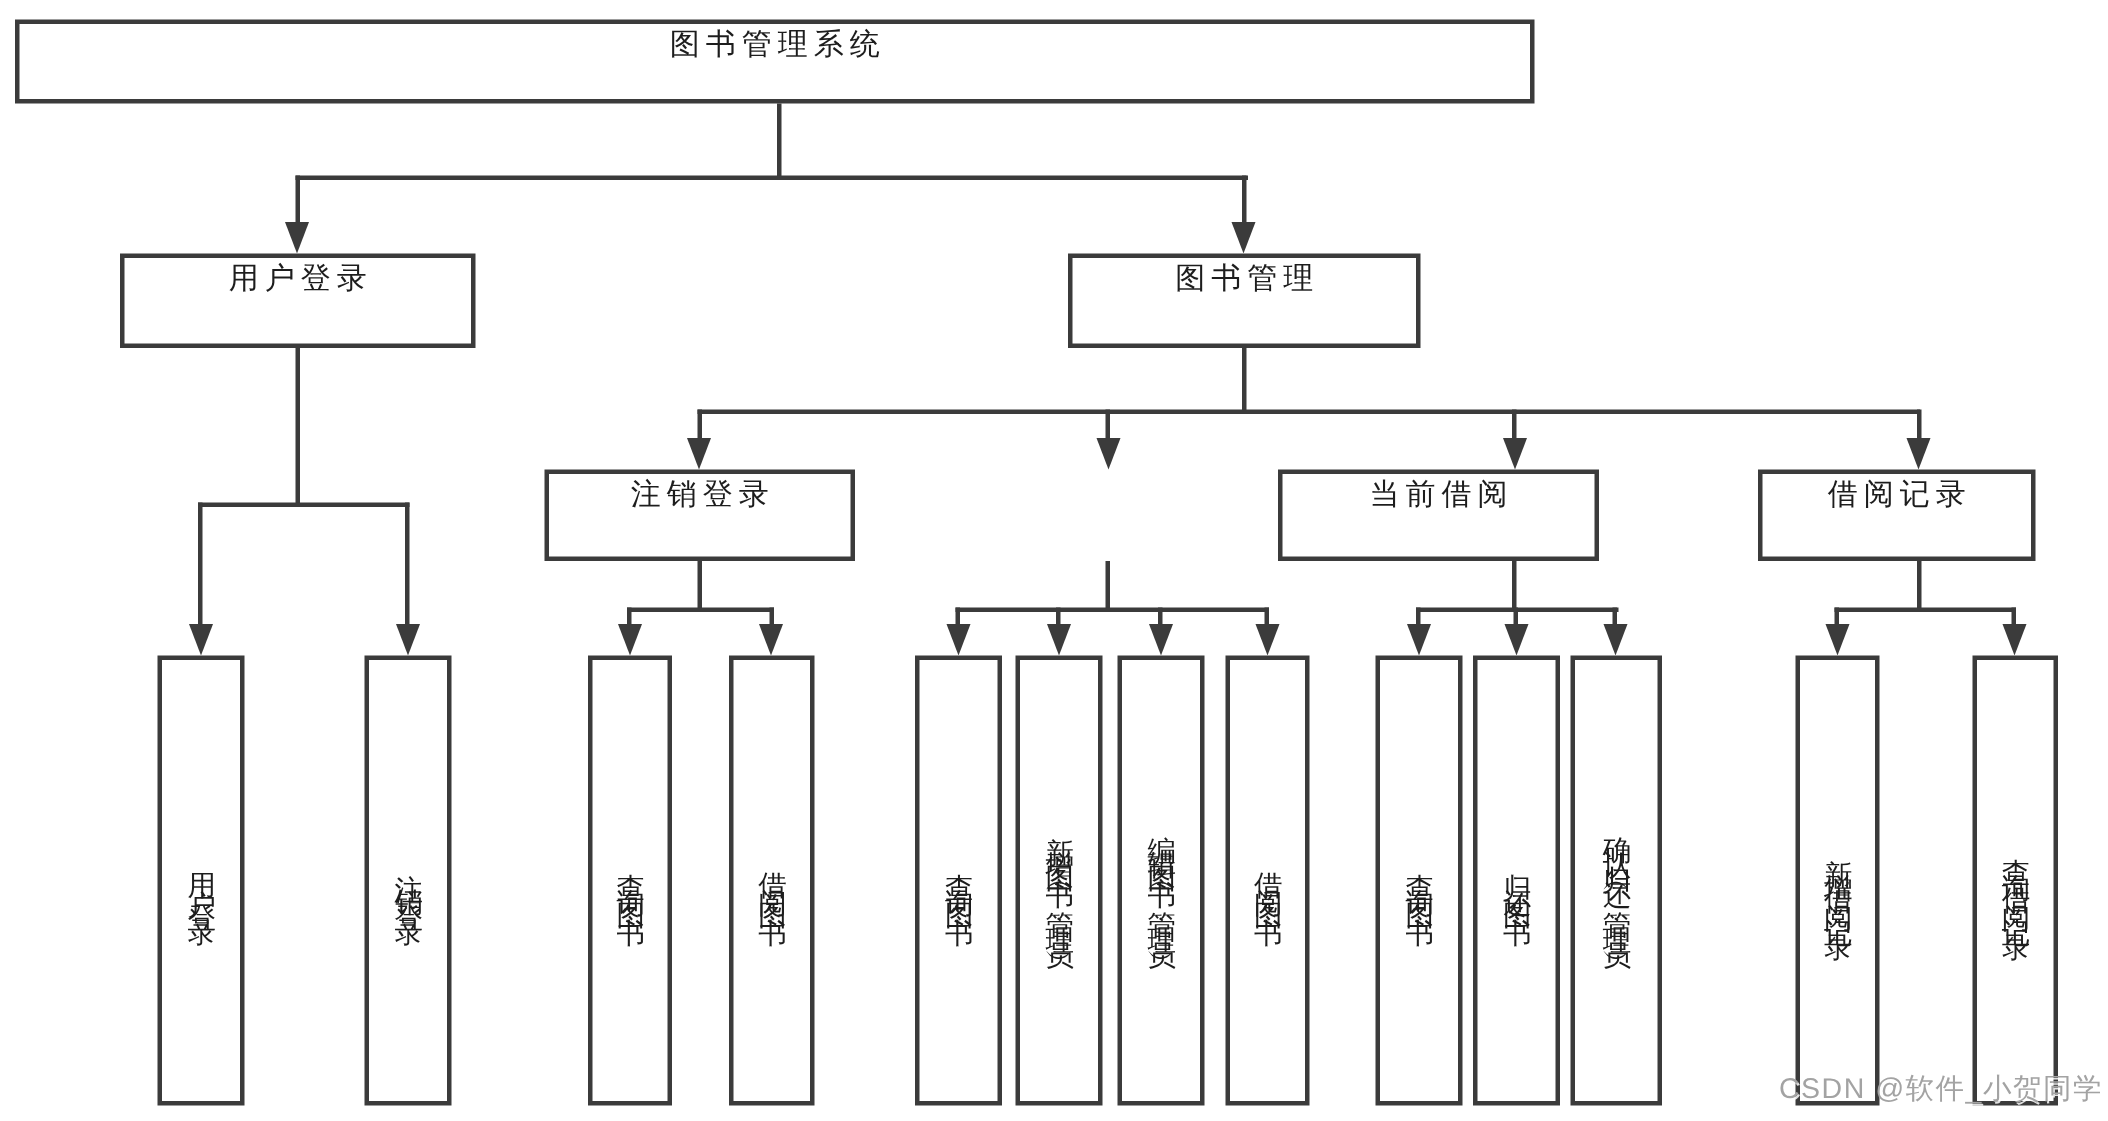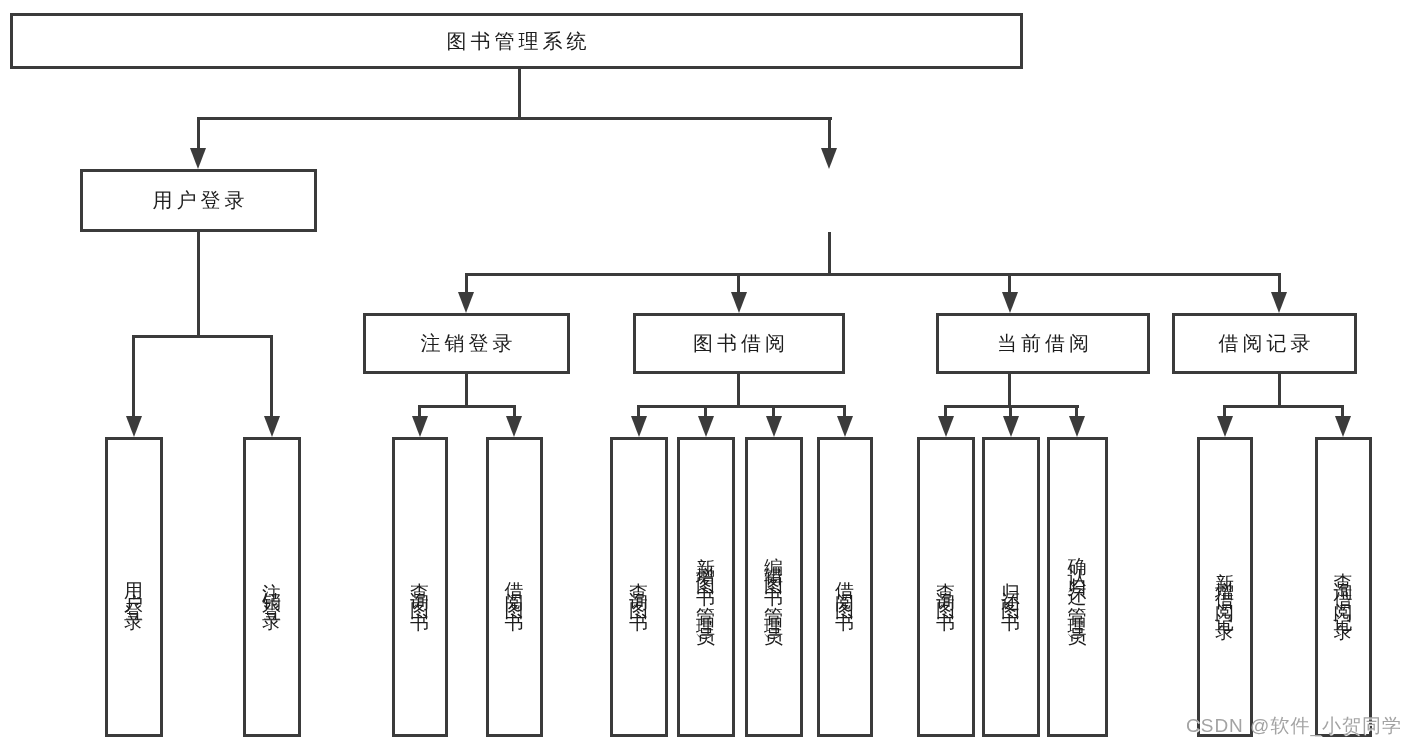--- a/index.html
+++ b/index.html
@@ -9,21 +9,21 @@
     --bg:#ffffff;
   }
   *{box-sizing:border-box;margin:0;padding:0;}
   body{background:#fff;font-family:"Liberation Sans","DejaVu Sans",sans-serif;}
   .stage{
     position:relative;width:1405px;height:747px;background:var(--bg);overflow:hidden;
   }
   
   .hbox{
     position:absolute;background:#fff;border:3px solid var(--line);
-    display:flex;align-items:center;justify-content:center;
+    display:flex;justify-content:center;
     font-size:20px;letter-spacing:4px;text-indent:4px;color:var(--text);
   }
   
   .vbox{
     position:absolute;background:#fff;border:3px solid var(--line);
     top:437px;height:300px;
     display:flex;align-items:center;justify-content:center;
     color:var(--text);
   }
   .vtext{
@@ -59,20 +59,23 @@
     <div class="hline" style="left:197px;top:117px;width:635px;"></div>
     <div class="vline" style="left:197px;top:117px;height:33px;"></div>
     <div class="arrow" style="left:190px;top:148px;"></div>
     <div class="vline" style="left:828px;top:117px;height:33px;"></div>
     <div class="arrow" style="left:821px;top:148px;"></div>
   </div>
 
   <div class="hbox" style="left:80px;top:169px;width:237px;height:63px;">
     <span>用户登录</span>
   </div>
+  <div class="hbox" style="left:712px;top:169px;width:235px;height:63px;">
+    <span>图书管理</span>
+  </div>
 
   <div>
     <div class="vline" style="left:197px;top:232px;height:105px;"></div>
     <div class="hline" style="left:132px;top:335px;width:141px;"></div>
     <div class="vline" style="left:132px;top:335px;height:84px;"></div>
     <div class="arrow" style="left:126px;top:416px;"></div>
     <div class="vline" style="left:270px;top:335px;height:84px;"></div>
     <div class="arrow" style="left:264px;top:416px;"></div>
   </div>
 
@@ -85,24 +88,21 @@
     <div class="arrow" style="left:731px;top:292px;"></div>
     <div class="vline" style="left:1008px;top:273px;height:23px;"></div>
     <div class="arrow" style="left:1002px;top:292px;"></div>
     <div class="vline" style="left:1278px;top:273px;height:23px;"></div>
     <div class="arrow" style="left:1271px;top:292px;"></div>
   </div>
 
   <div class="hbox" style="left:363px;top:313px;width:207px;height:61px;">
     <span>注销登录</span>
   </div>
-  <div class="hbox" style="left:633px;top:313px;width:212px;height:61px;">
-    <span>图书借阅</span>
-  </div>
-  <div class="hbox" style="left:936px;top:313px;width:214px;height:61px;">
+  <div class="hbox" style="left:852px;top:313px;width:214px;height:61px;">
     <span>当前借阅</span>
   </div>
   <div class="hbox" style="left:1172px;top:313px;width:185px;height:61px;">
     <span>借阅记录</span>
   </div>
 
   <div>
     <div class="vline" style="left:465px;top:374px;height:33px;"></div>
     <div class="hline" style="left:418px;top:405px;width:98px;"></div>
     <div class="vline" style="left:418px;top:405px;height:16px;"></div>

